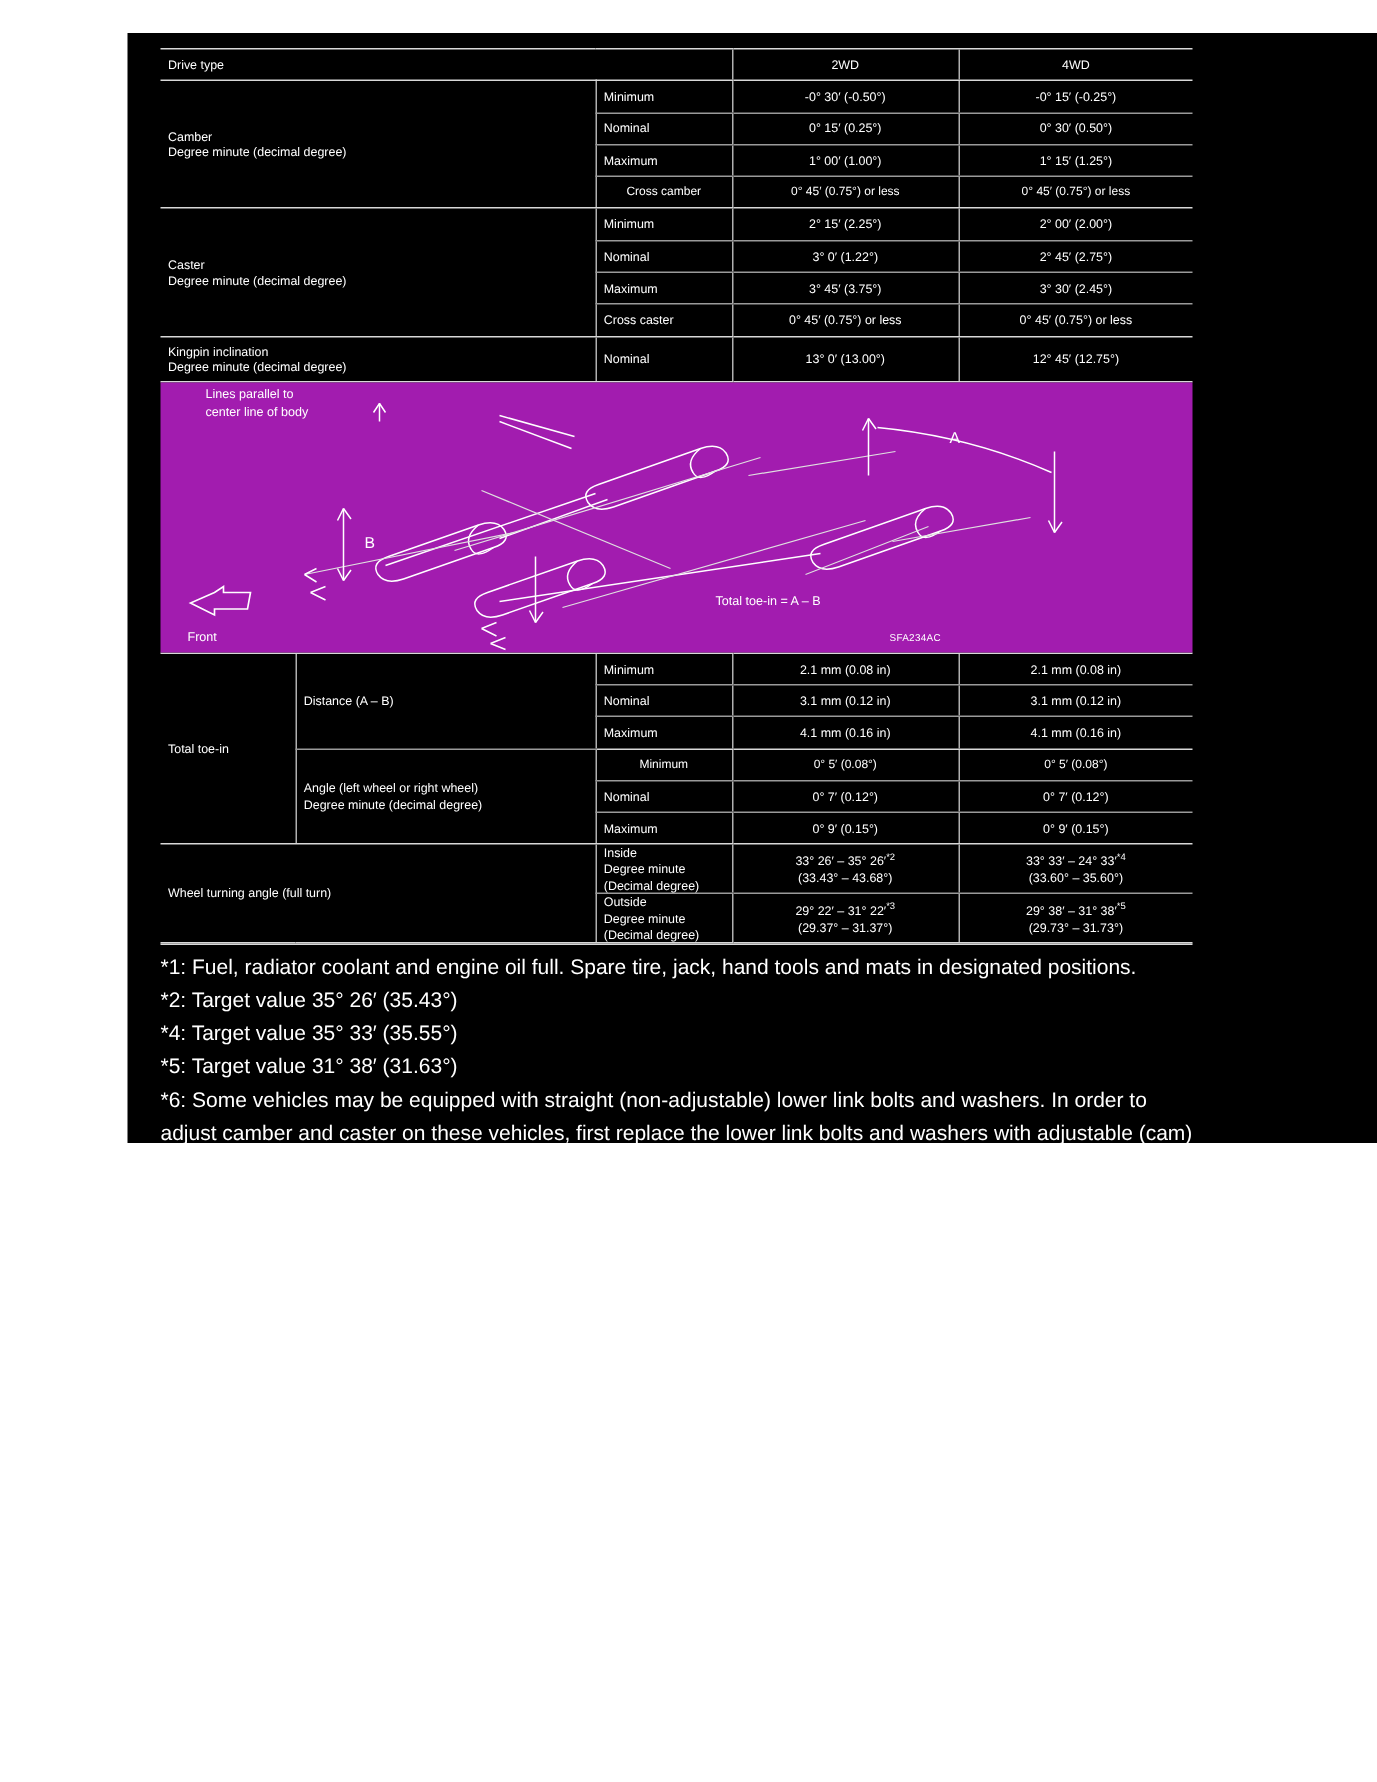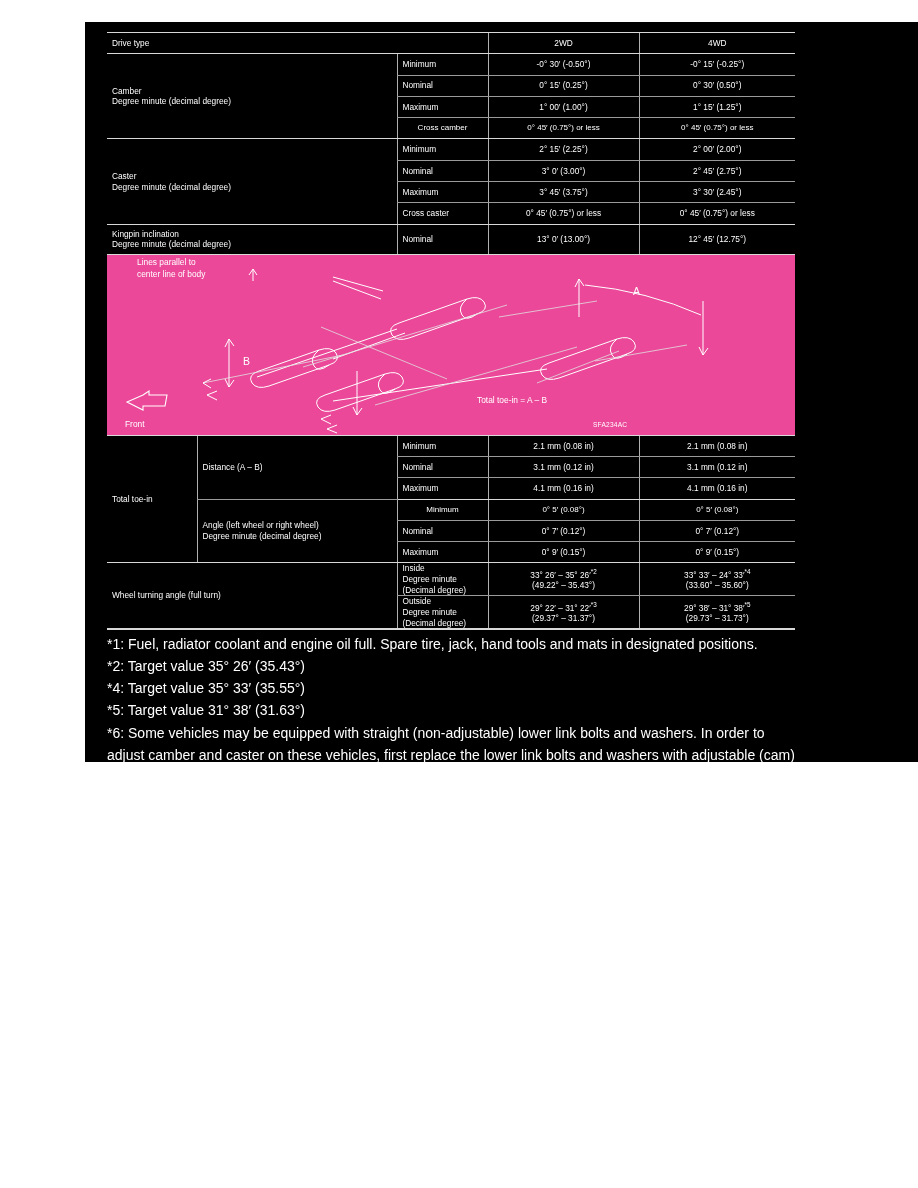--- a/index.html
+++ b/index.html
@@ -57,21 +57,21 @@
   .small-label { font-size: 8px; text-align: center; }
 
   .rowh { height: 21.3px; }
   .rowh2 { height: 30px; }
 
   
   #figure-block {
     position: relative;
     width: 688px;
     height: 180px;
-    background: #ec4899;
+    background: #a21caf;
   }
   #figure-svg { position: absolute; left: 0; top: 0; }
   .fig-text {
     fill: #ffffff;
     font-family: "Liberation Sans", sans-serif;
     font-size: 8.4px;
   }
   .fig-text-lg {
     fill: #ffffff;
     font-family: "Liberation Sans", sans-serif;
@@ -149,21 +149,21 @@
           <td class="l mid hr-bot-th" rowspan="4">
             <div>Caster</div>
             <div>Degree minute (decimal degree)</div>
           </td>
           <td class="l hr-thin vl">Minimum</td>
           <td class="c hr-thin vl">2° 15′ (2.25°)</td>
           <td class="c hr-thin vl">2° 00′ (2.00°)</td>
         </tr>
         <tr class="rowh">
           <td class="l hr-thin vl">Nominal</td>
-          <td class="c hr-thin vl">3° 0′ (3.00°)</td>
+          <td class="c hr-thin vl">3° 0′ (1.22°)</td>
           <td class="c hr-thin vl">2° 45′ (2.75°)</td>
         </tr>
         <tr class="rowh">
           <td class="l hr-thin vl">Maximum</td>
           <td class="c hr-thin vl">3° 45′ (3.75°)</td>
           <td class="c hr-thin vl">3° 30′ (2.45°)</td>
         </tr>
         <tr class="rowh">
           <td class="l hr-bot-th vl">Cross caster</td>
           <td class="c hr-bot-th vl">0° 45′ (0.75°) or less</td>
@@ -316,21 +316,21 @@
         </tr>
 
         <tr class="rowh2">
           <td class="l mid hr-bot-th" colspan="2" rowspan="2">Wheel turning angle (full turn)</td>
           <td class="l mid hr-thin vl">
             <div>Inside</div>
             <div>Degree minute (Decimal degree)</div>
           </td>
           <td class="c mid hr-thin vl">
             <div><span>33° 26′ – 35° 26′</span><span class="sup">*2</span></div>
-            <div>(49.22° – 35.43°)</div>
+            <div>(33.43° – 43.68°)</div>
           </td>
           <td class="c mid hr-thin vl">
             <div><span>33° 33′ – 24° 33′</span><span class="sup">*4</span></div>
             <div>(33.60° – 35.60°)</div>
           </td>
         </tr>
 
         <tr class="rowh2">
           <td class="l mid hr-bot-th vl">
             <div>Outside</div>

